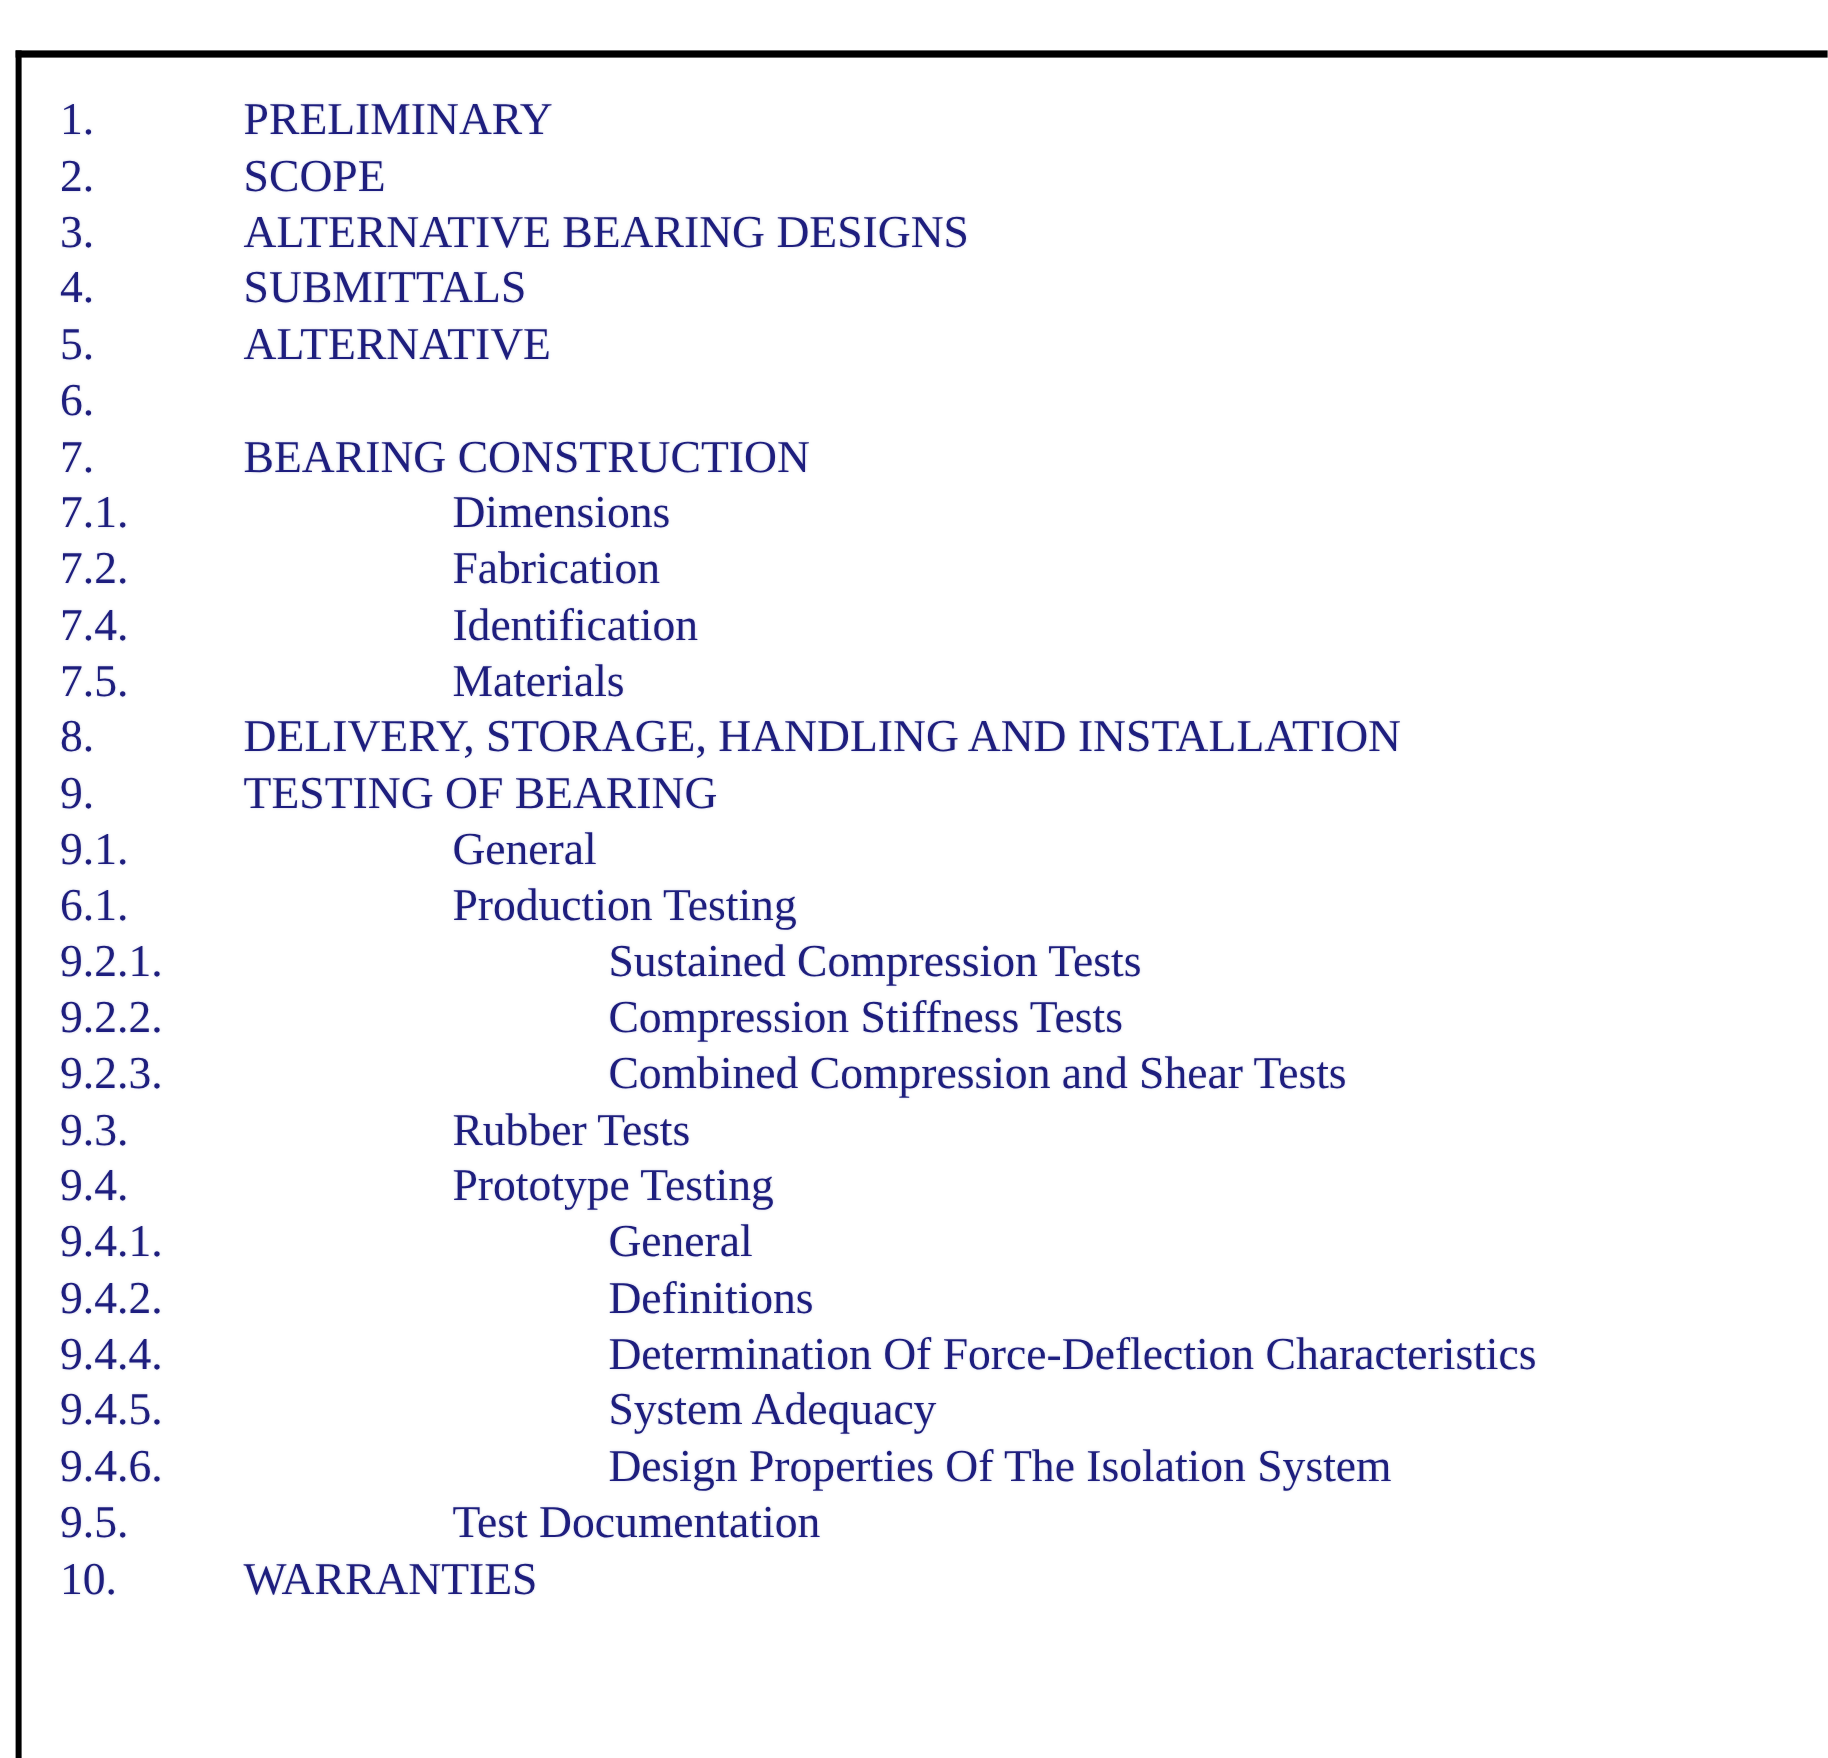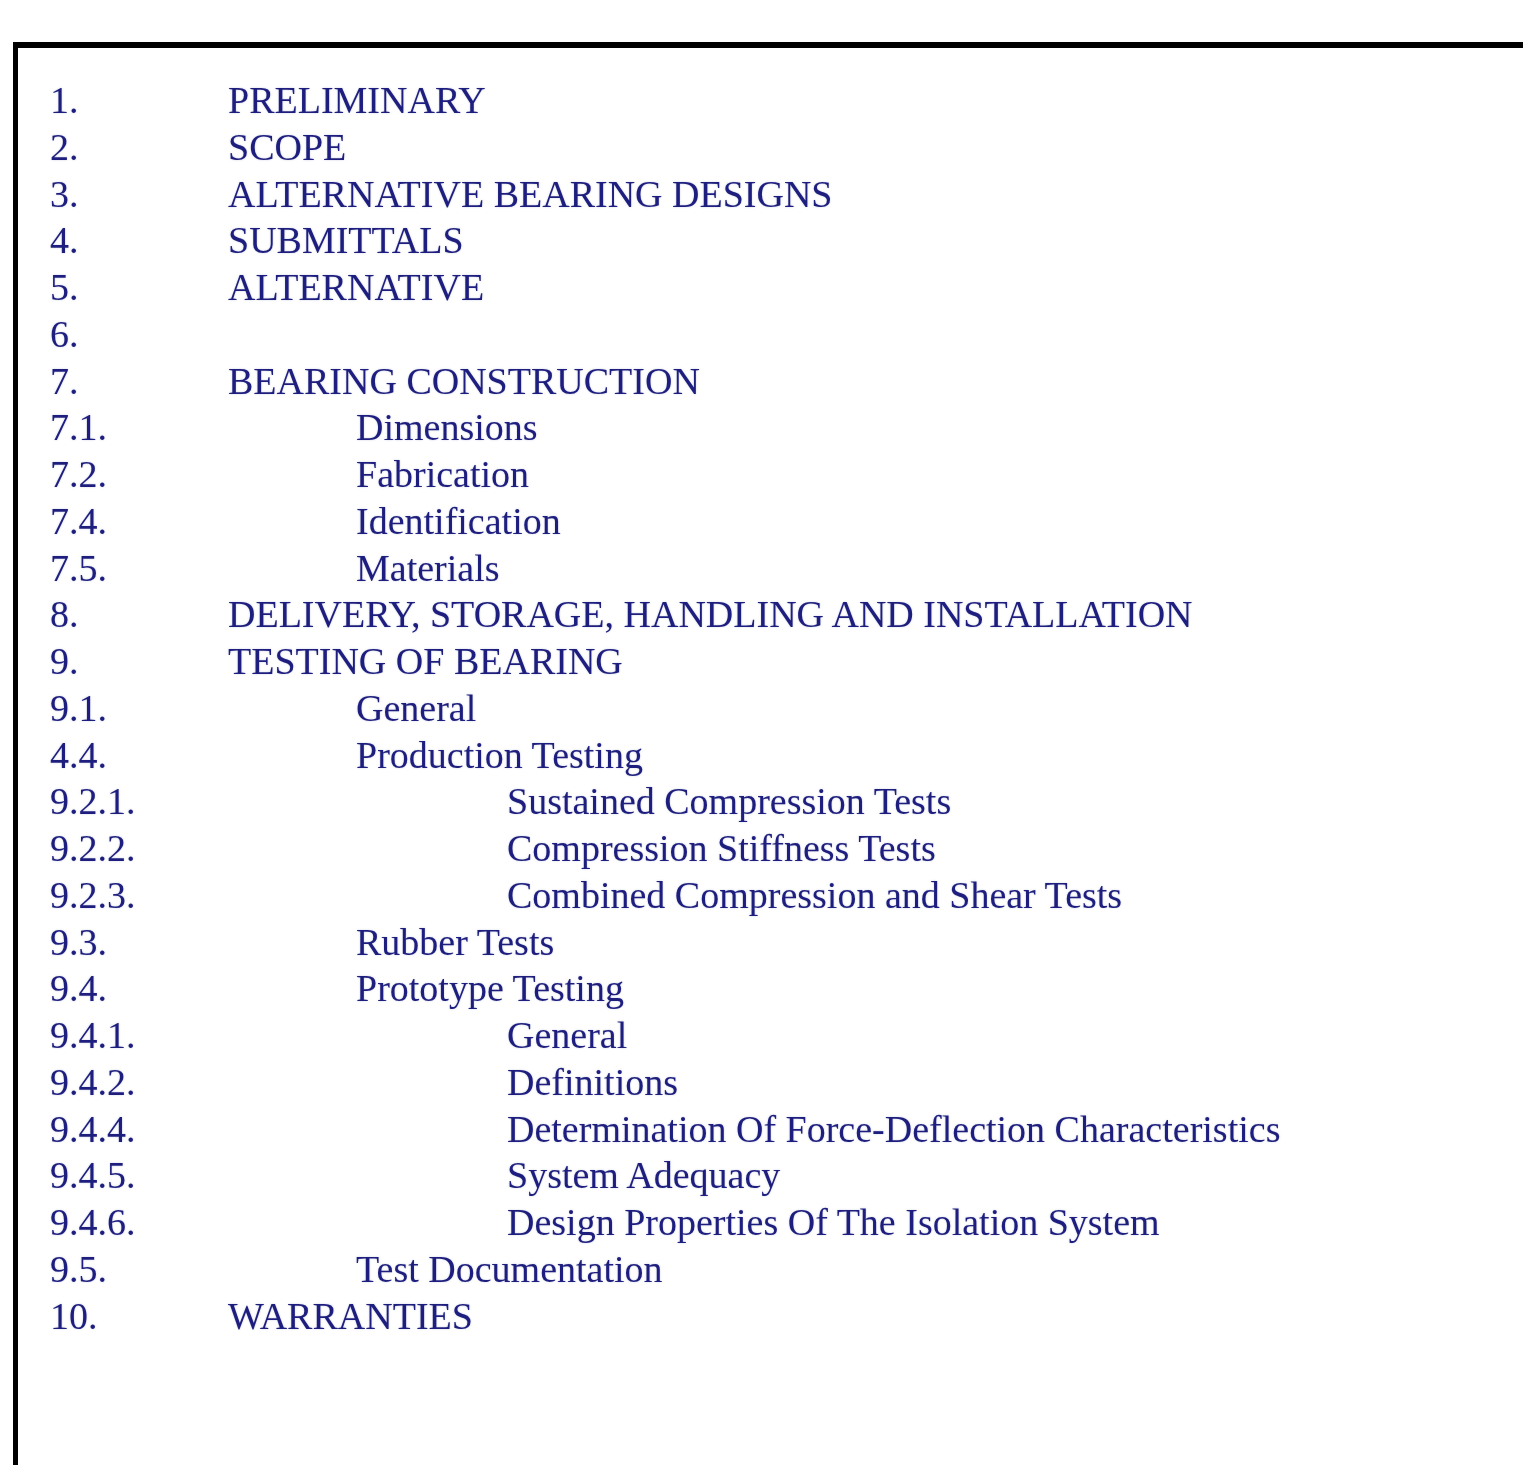--- a/index.html
+++ b/index.html
@@ -42,22 +42,22 @@
     white-space: nowrap;
   }
   .num {
     position: absolute;
     left: 50px;
   }
   .title {
     position: absolute;
     white-space: nowrap;
   }
-  .lvl1 { left: 203px; margin-left: 25px; }
-  .lvl2 { left: 356px; font-family: Liberation Serif, serif; }
+  .lvl1 { left: 203px; }
+  .lvl2 { left: 377px; font-family: Liberation Serif, serif; }
   .lvl3 { left: 507px; }
 </style>
 </head>
 <body>
 
 <div class="frame"></div>
 <div class="toc">
     <div class="row">
       <span class="num">1.</span>
       <span class="title lvl1">PRELIMINARY</span>
@@ -107,21 +107,21 @@
     </div>
     <div class="row">
       <span class="num">9.</span>
       <span class="title lvl1">TESTING OF BEARING</span>
     </div>
     <div class="row">
       <span class="num">9.1.</span>
       <span class="title lvl2">General</span>
     </div>
     <div class="row">
-      <span class="num">4.4.</span>
+      <span class="num">6.1.</span>
       <span class="title lvl2">Production Testing</span>
     </div>
     <div class="row">
       <span class="num">9.2.1.</span>
       <span class="title lvl3">Sustained Compression Tests</span>
     </div>
     <div class="row">
       <span class="num">9.2.2.</span>
       <span class="title lvl3">Compression Stiffness Tests</span>
     </div>

